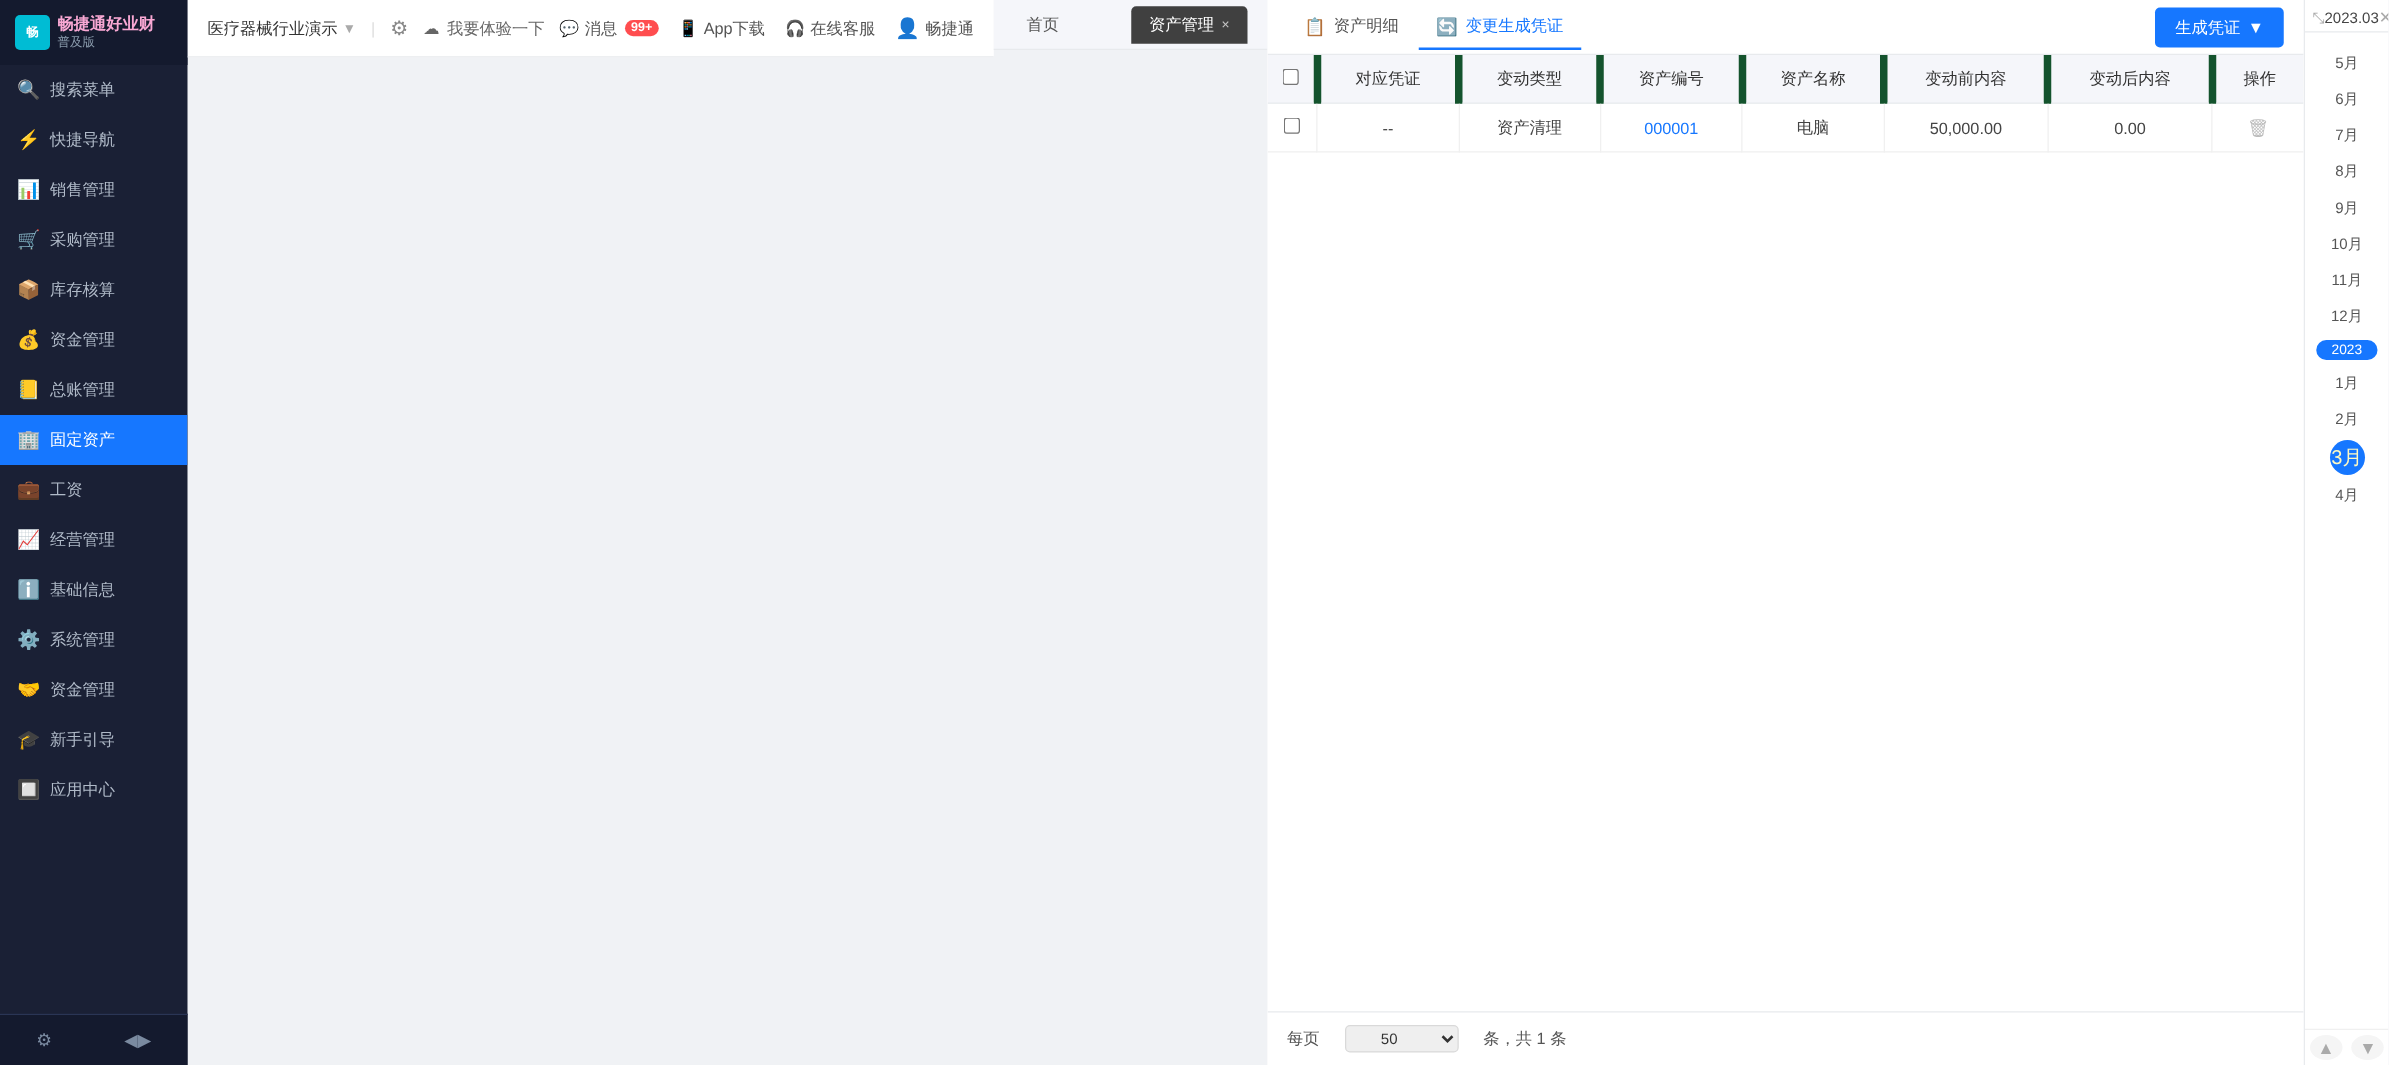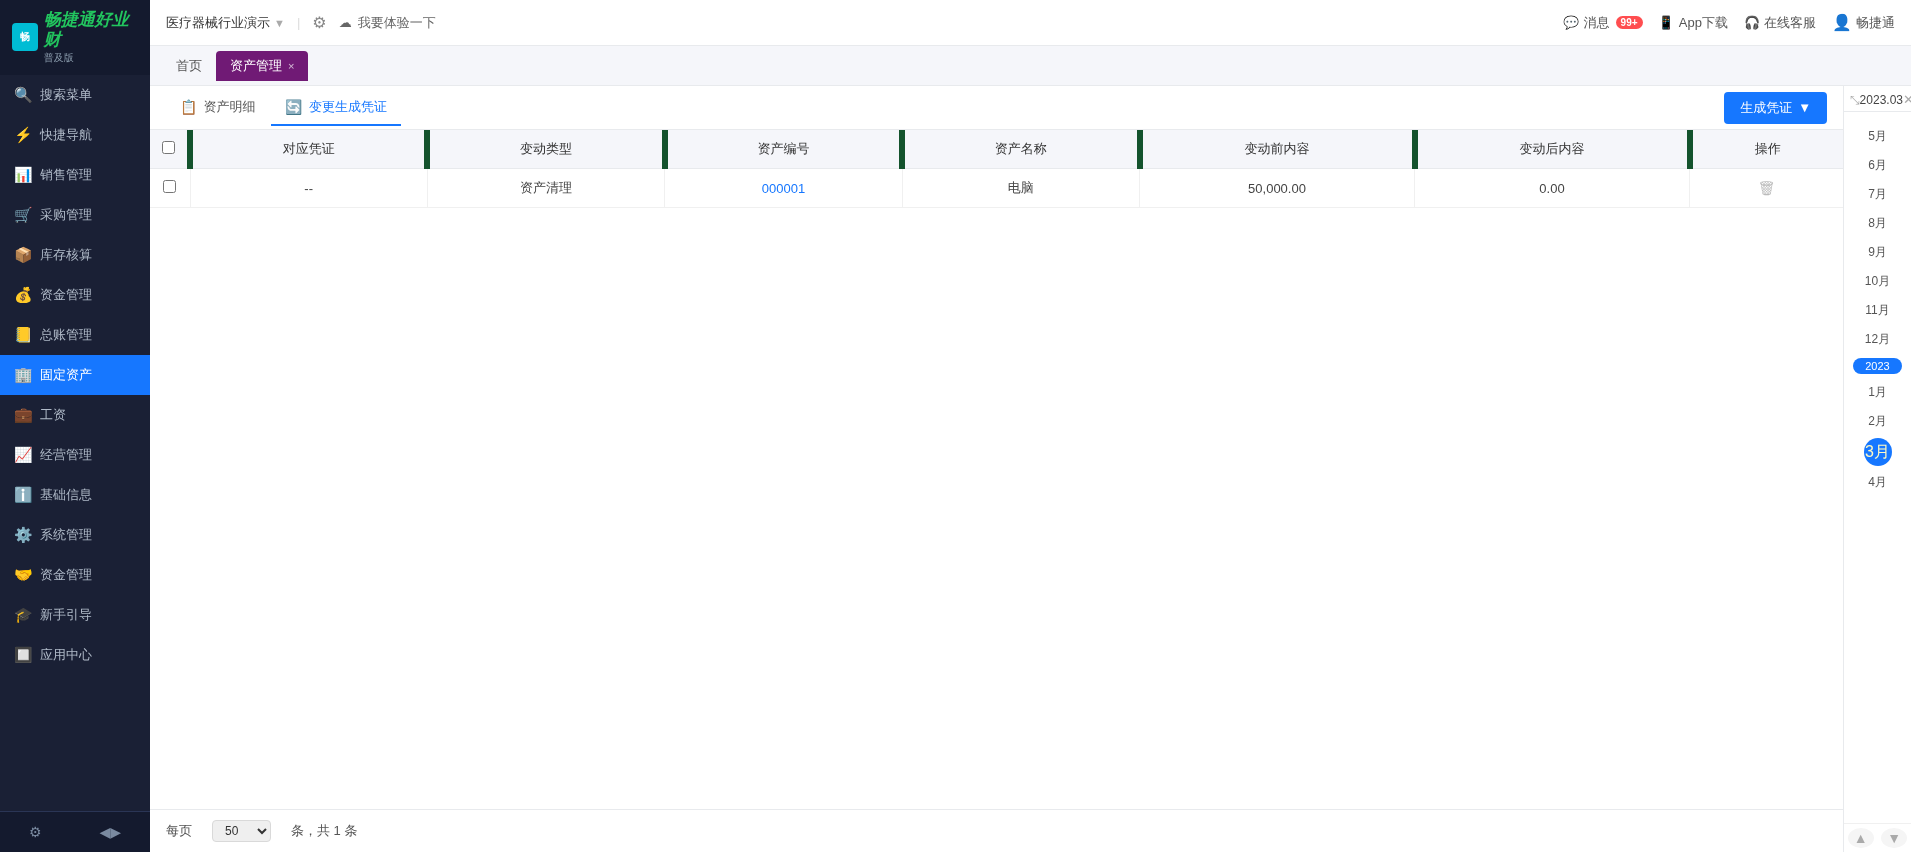--- a/index.html
+++ b/index.html
@@ -23,21 +23,21 @@
       gap: 6px;
       min-height: 52px;
     }
     .logo-icon {
       width: 28px; height: 28px;
       background: #00bcd4;
       border-radius: 4px;
       display: flex; align-items: center; justify-content: center;
       color: white; font-weight: bold; font-size: 10px;
     }
-    .logo-text { color: #22c55e; font-size: 17px; font-weight: bold; line-height: 1.2; font-style: italic; }
+    .logo-text { color: #f9a8d4; font-size: 13px; font-weight: bold; line-height: 1.2; }
     .logo-sub { color: #8899aa; font-size: 10px; }
     .sidebar-scroll { flex: 1; overflow-y: auto; overflow-x: hidden; }
     .sidebar-scroll::-webkit-scrollbar { width: 4px; }
     .sidebar-scroll::-webkit-scrollbar-thumb { background: #2a3555; border-radius: 2px; }
     .sidebar-item {
       display: flex; align-items: center; gap: 8px;
       padding: 11px 14px;
       cursor: pointer;
       color: #b0bac8;
       font-size: 13px;
@@ -57,21 +57,21 @@
       color: #7a8aa0;
       cursor: pointer;
       padding: 4px 8px;
       font-size: 14px;
     }
 
     
     .main {
       flex: 1;
       display: flex;
-      flex-direction: column;
+      flex-direction: row;
       height: 100%;
       overflow: hidden;
     }
 
     
     .topbar {
       background: #fff;
       border-bottom: 1px solid #e8eaed;
       display: flex;
       align-items: center;
@@ -107,22 +107,23 @@
     }
     .nav-tab {
       padding: 6px 14px;
       border-radius: 4px 4px 0 0;
       cursor: pointer;
       font-size: 13px;
       color: #555;
       display: flex; align-items: center; gap: 6px;
     }
     .nav-tab.active {
-      background: #701a75;
+      background: #404040;
       color: #fff;
+      margin-left: 44px;
     }
     .nav-tab-close { font-size: 11px; cursor: pointer; opacity: 0.7; }
     .nav-tab-home { color: #555; padding: 6px 10px; }
 
     
     .content {
       flex: 1;
       display: flex;
       overflow: hidden;
       background: #fff;
@@ -216,21 +217,21 @@
       align-items: center;
       gap: 20px;
       font-size: 13px;
       color: #555;
       background: #fff;
       flex-shrink: 0;
     }
     .per-page-select {
       border: 1px solid #d9d9d9;
       border-radius: 4px;
-      padding: 2px 8px;
+      padding: 2px 24px;
       font-size: 12px;
       color: #333;
     }
 
     
     .timeline-panel {
       width: 68px;
       background: #fff;
       border-left: 1px solid #e8eaed;
       display: flex;

